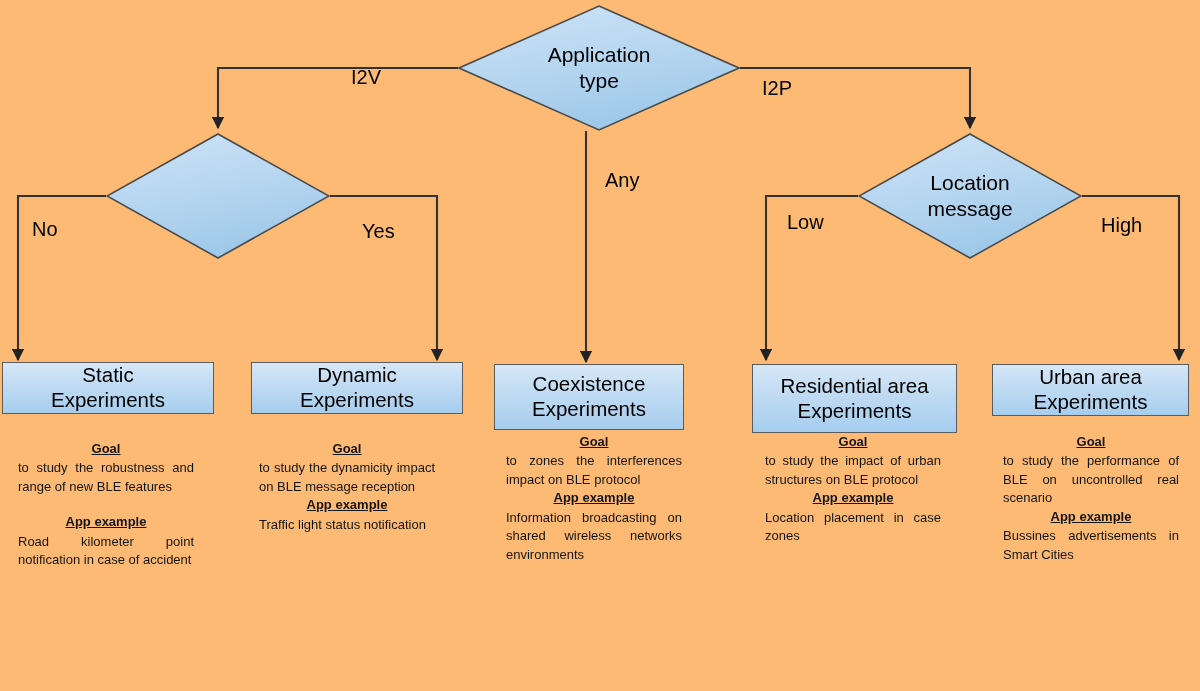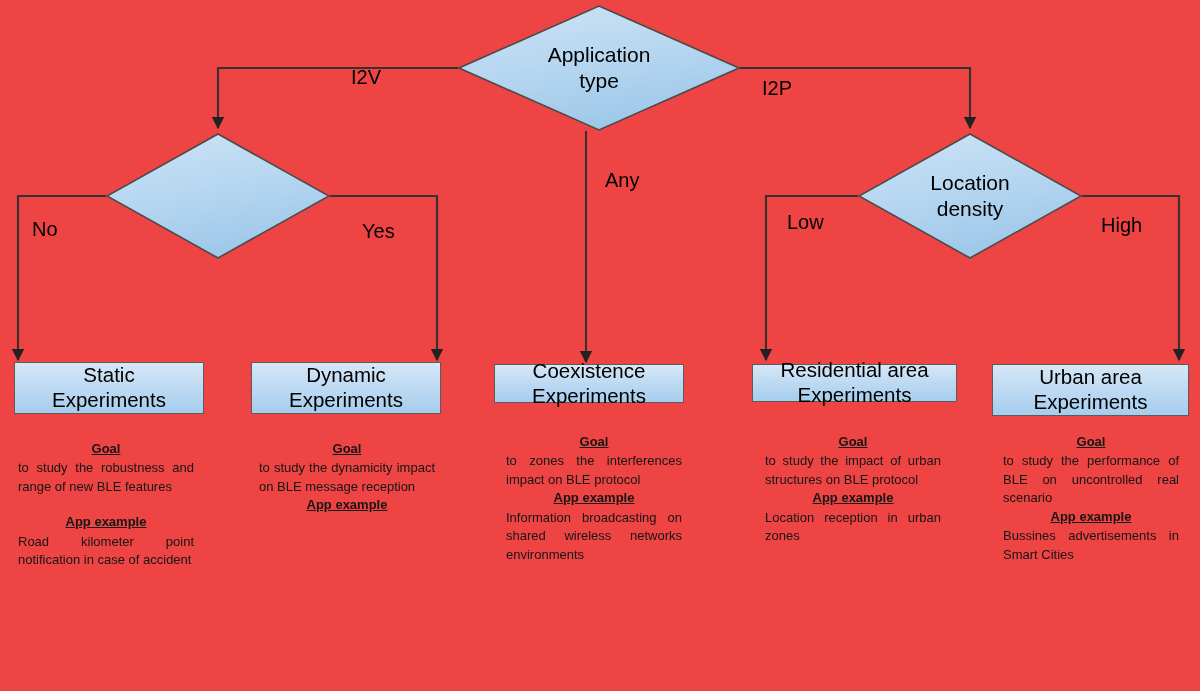--- a/index.html
+++ b/index.html
@@ -8,21 +8,21 @@
     background: #ffffff;
   }
   body {
     font-family: "Liberation Sans", sans-serif;
   }
   #page {
     position: relative;
     width: 1200px;
     height: 691px;
     overflow: hidden;
-    background: #ef4444;
+    background: #fdba74;
   }
   #edges {
     position: absolute;
     left: 0;
     top: 0;
     width: 1200px;
     height: 691px;
     pointer-events: none;
   }
   
@@ -150,44 +150,44 @@
     <svg class="dshape" viewBox="0 0 224 126" preserveAspectRatio="none">
       <polygon points="112,1 223,63 112,125 1,63" fill="url(#dgrad)" stroke="#4a4a4a" stroke-width="1.6"></polygon>
     </svg>
   </div>
 
   <div class="diamond" style="left:858px; top:133px; width:224px; height:126px;">
     <svg class="dshape" viewBox="0 0 224 126" preserveAspectRatio="none">
       <polygon points="112,1 223,63 112,125 1,63" fill="url(#dgrad)" stroke="#4a4a4a" stroke-width="1.6"></polygon>
     </svg>
     <span class="dlabel">Location
-density</span>
+message</span>
   </div>
 
   <div class="elabel" style="left:351px; top:66px;">I2V</div>
   <div class="elabel" style="left:762px; top:77px;text-align:center;">I2P</div>
   <div class="elabel" style="left:605px; top:169px;">Any</div>
   <div class="elabel" style="left:32px;  top:218px;">No</div>
   <div class="elabel" style="left:362px; top:220px;">Yes</div>
   <div class="elabel" style="left:787px; top:211px;">Low</div>
   <div class="elabel" style="left:1101px; top:214px;">High</div>
 
-  <div class="obox" style="left:14px; top:362px; width:190px; height:52px;justify-content:center;">
+  <div class="obox" style="left:2px; top:362px; width:212px; height:52px;justify-content:center;">
     <span>Static
 Experiments</span>
   </div>
-  <div class="obox" style="left:251px; top:362px; width:190px; height:52px;">
+  <div class="obox" style="left:251px; top:362px; width:212px; height:52px;">
     <span>Dynamic
 Experiments</span>
   </div>
-  <div class="obox" style="left:494px; top:364px; width:190px; height:39px;">
+  <div class="obox" style="left:494px; top:364px; width:190px; height:66px;">
     <span>Coexistence
 Experiments</span>
   </div>
-  <div class="obox" style="left:752px; top:364px; width:205px; height:38px;">
+  <div class="obox" style="left:752px; top:364px; width:205px; height:69px;">
     <span>Residential area
 Experiments</span>
   </div>
   <div class="obox" style="left:992px; top:364px; width:197px; height:52px;">
     <span>Urban area
 Experiments</span>
   </div>
 
   <div class="desc" style="left:18px; top:440px; width:176px;">
     <span class="hd">Goal</span>
@@ -195,36 +195,37 @@
     <span class="gap"></span>
     <span class="hd">App example</span>
     <span class="bodytext">Road kilometer point notification in case of accident</span>
   </div>
 
   <div class="desc" style="left:259px; top:440px; width:176px;">
     <span class="hd">Goal</span>
     <span class="bodytext">to study the dynamicity impact on BLE message reception</span>
     <span class="gap-sm"></span>
     <span class="hd">App example</span>
+    <span class="bodytext">Traffic light status notification</span>
   </div>
 
   <div class="desc" style="left:506px; top:433px; width:176px;">
     <span class="hd">Goal</span>
     <span class="bodytext">to zones the interferences impact on BLE protocol</span>
     <span class="gap-sm"></span>
     <span class="hd">App example</span>
     <span class="bodytext">Information broadcasting on shared wireless networks environments</span>
   </div>
 
   <div class="desc" style="left:765px; top:433px; width:176px;">
     <span class="hd">Goal</span>
     <span class="bodytext">to study the impact of urban structures on BLE protocol</span>
     <span class="gap-sm"></span>
     <span class="hd">App example</span>
-    <span class="bodytext">Location reception in urban zones</span>
+    <span class="bodytext">Location placement in case zones</span>
   </div>
 
   <div class="desc" style="left:1003px; top:433px; width:176px;">
     <span class="hd">Goal</span>
     <span class="bodytext">to study the performance of BLE on uncontrolled real scenario</span>
     <span class="gap-sm"></span>
     <span class="hd">App example</span>
     <span class="bodytext">Bussines advertisements in Smart Cities</span>
   </div>
 

